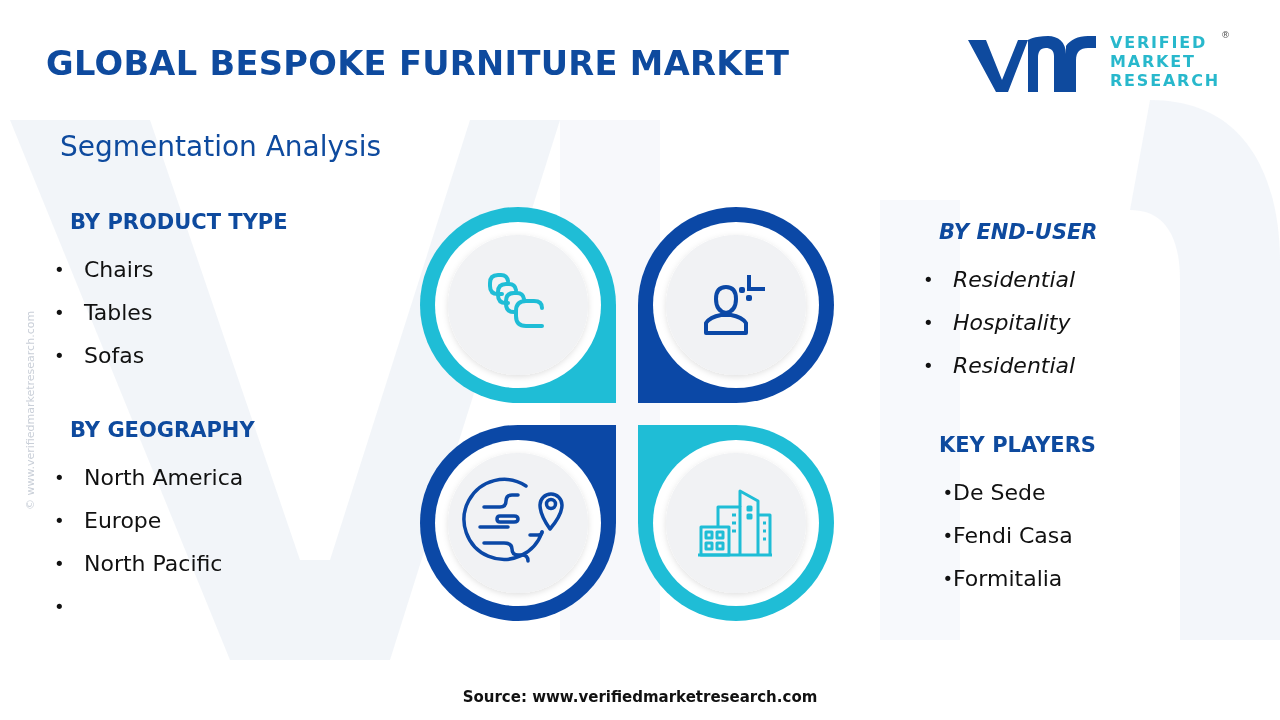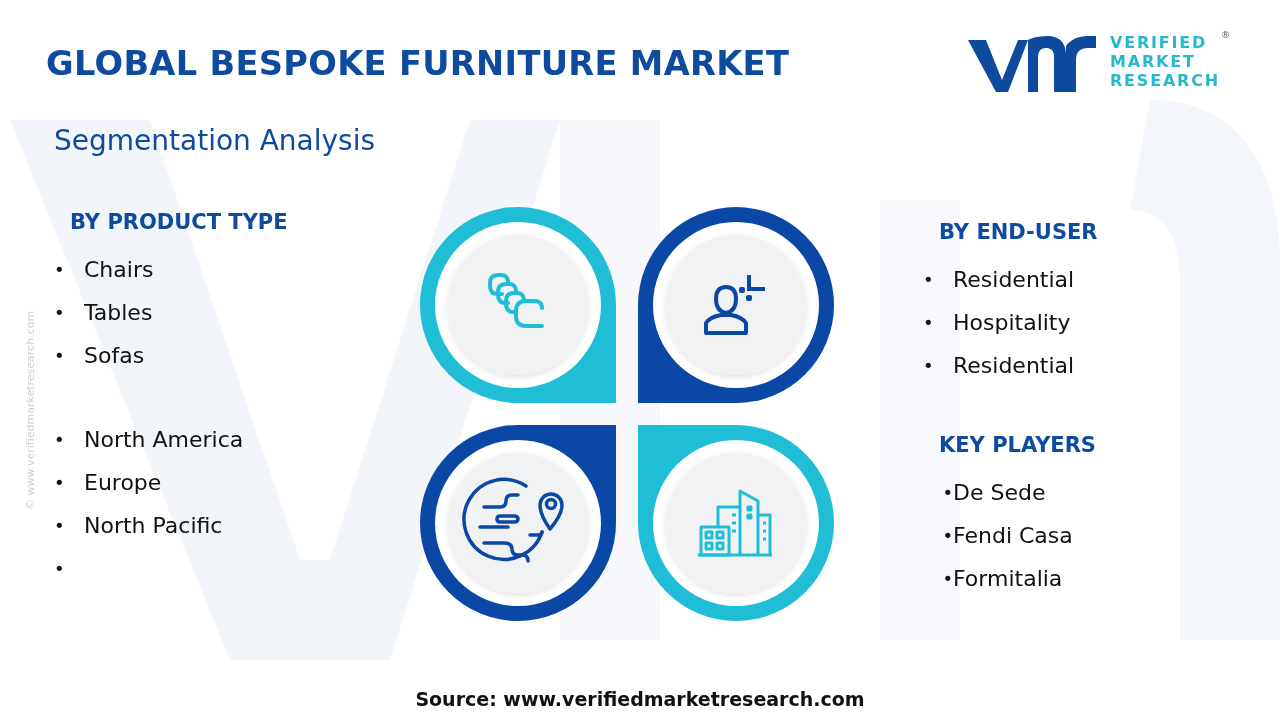--- a/index.html
+++ b/index.html
@@ -1,35 +1,35 @@
 <!DOCTYPE html>
 <html><head>
 <meta charset="utf-8">
 <style>
   html,body{margin:0;padding:0;}
   body{width:1280px;height:720px;overflow:hidden;background:#ffffff;font-family:"DejaVu Sans","Liberation Sans",sans-serif;position:relative;}
   .bg-watermark{position:absolute;left:0;top:0;width:1280px;height:720px;z-index:0;}
   .title{position:absolute;left:46px;top:44px;margin:0;font-size:33px;font-weight:bold;color:#0e4a9e;letter-spacing:0.3px;white-space:nowrap;z-index:2;transform:scaleX(1.02);transform-origin:left;}
-  .subtitle{position:absolute;left:44px;top:114px;margin:10px;font-size:28px;font-weight:normal;color:#0e4a9e;z-index:2;}
+  .subtitle{position:absolute;left:44px;top:114px;margin:16px;font-size:28px;font-weight:normal;color:#0e4a9e;z-index:2;}
   .logo{position:absolute;left:962px;top:30px;width:270px;height:70px;z-index:2;}
   .logo-text{position:absolute;left:148px;top:3px;font-size:16px;font-weight:bold;letter-spacing:1.8px;line-height:19px;color:#28b8cc;}
   .logo-text div{white-space:nowrap;}
   .logo-reg{position:absolute;left:259px;top:0px;font-size:9px;color:#555;}
   .side-url{position:absolute;left:24px;top:510px;transform:rotate(-90deg);transform-origin:left top;font-size:11px;color:#c9cfd8;white-space:nowrap;z-index:2;}
   .seg{position:absolute;z-index:2;}
   .seg h3{margin:0 0 14px 16px;font-size:21px;font-weight:bold;color:#0e4a9e;white-space:nowrap;}
   .seg ul{list-style:none;margin:0;padding:0;}
   .seg li{display:flex;align-items:center;height:43px;font-size:22px;color:#111;white-space:nowrap;}
   .seg li .dot{width:30px;font-size:18px;color:#111;}
   .seg-product{left:54px;top:210px;}
   .seg-geo{left:54px;top:418px;}
-  .seg-end{left:923px;top:220px;}
+  .seg-end{left:923px;top:220px;font-style:italic;}
   .seg-key{left:923px;top:433px;text-align:right;}
   .diagram{position:absolute;left:418px;top:205px;width:418px;height:418px;z-index:2;}
-  .source{position:absolute;left:0;width:1280px;top:688px;text-align:center;font-size:19px;font-weight:bold;color:#111;z-index:2;}
+  .source{position:absolute;left:0;width:1280px;top:688px;text-align:center;font-size:15px;font-weight:bold;color:#111;z-index:2;}
 </style>
 </head>
 <body>
 
 <svg class="bg-watermark" viewBox="0 0 1280 720">
   <path d="M10 120 L150 120 L300 560 L330 560 L470 120 L560 120 L390 660 L230 660 Z" fill="#edf1f7" opacity="0.75"></path>
   <path d="M560 120 L660 120 L660 640 L560 640 Z" fill="#f1f4f9" opacity="0.6"></path>
   <path d="M1150 100 C1260 100 1280 200 1280 260 L1280 640 L1180 640 L1180 280 C1180 230 1160 210 1130 210 Z" fill="#eef2f8" opacity="0.7"></path>
   <path d="M880 200 L960 200 L960 640 L880 640 Z" fill="#f2f5fa" opacity="0.6"></path>
 </svg>
@@ -65,20 +65,21 @@
         <span>Tables</span>
       </li>
     <li>
         <span class="dot">•</span>
         <span>Sofas</span>
       </li>
   </ul>
 </div>
 
 <div class="seg seg-geo">
+  <h3>BY GEOGRAPHY</h3>
   <ul>
     <li>
         <span class="dot">•</span>
         <span>North America</span>
       </li>
     <li>
         <span class="dot">•</span>
         <span>Europe</span>
       </li>
     <li>

